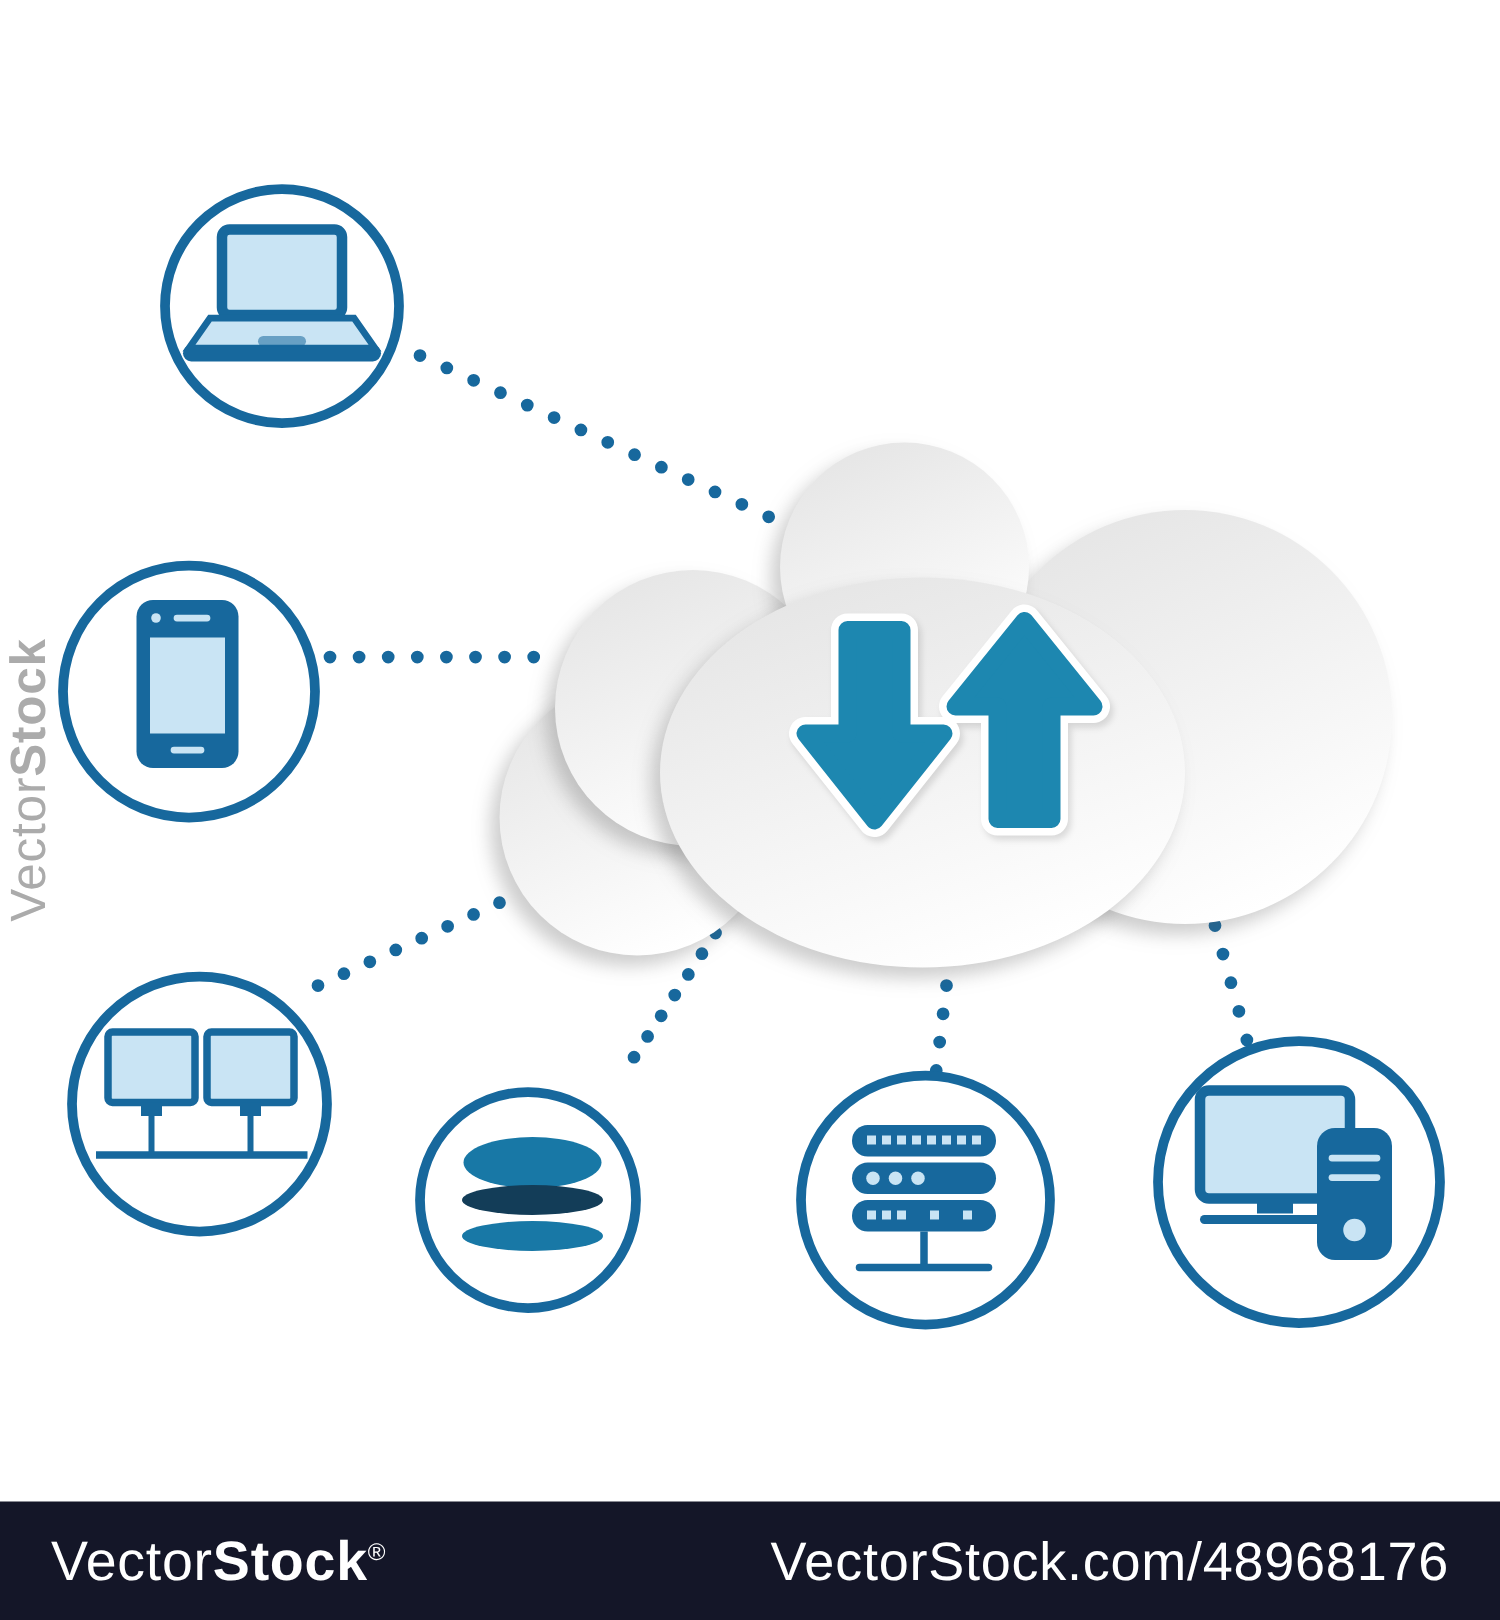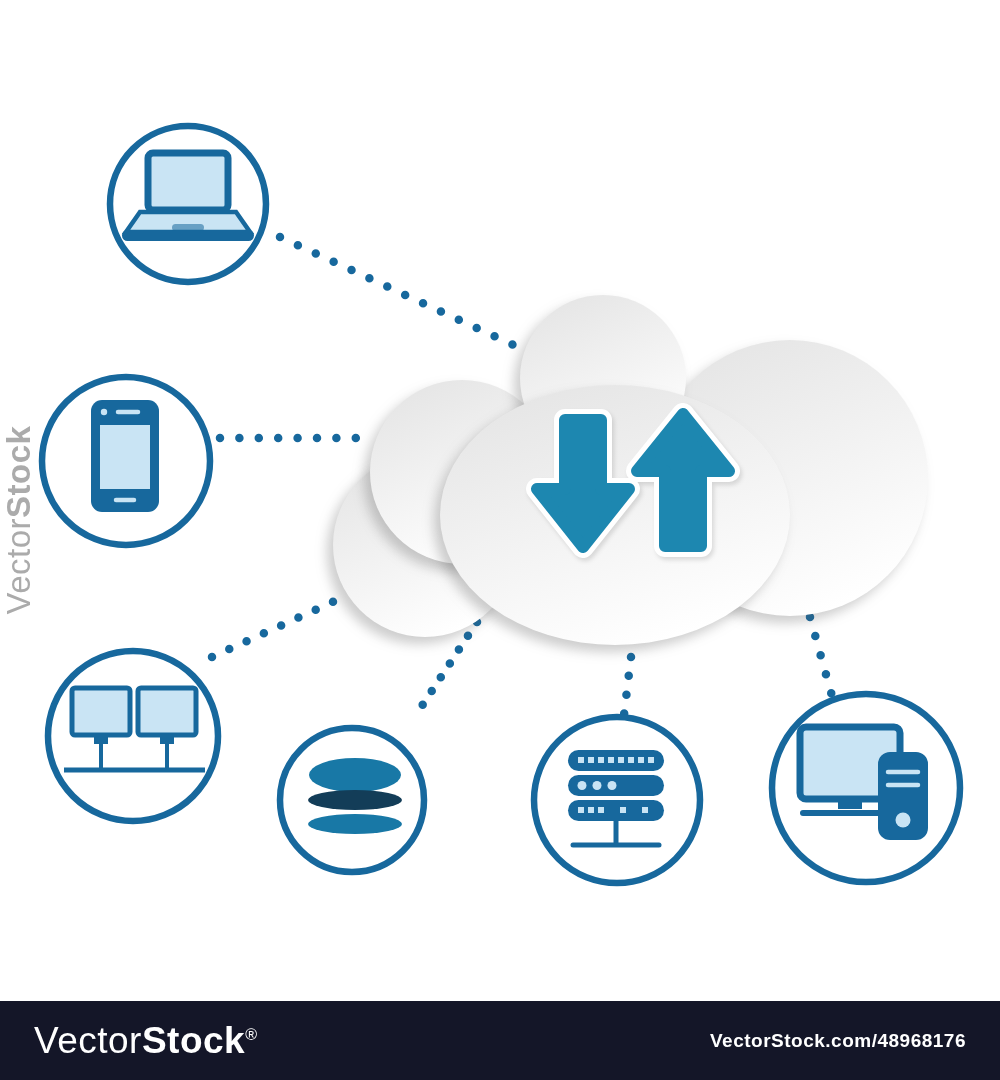--- a/index.html
+++ b/index.html
@@ -57,21 +57,21 @@
     display: flex;
     align-items: center;
     justify-content: space-between;
     padding: 0 34px;
     box-sizing: border-box;
   }
   .brand { font-size: 37px; letter-spacing: 0.5px; }
   .brand .b-light { font-weight: 300; }
   .brand .b-bold  { font-weight: 700; }
   .brand .reg { font-size: 16px; vertical-align: super; font-weight: 400; }
-  .wm-url { font-size: 19px; font-weight: 700; letter-spacing: 0.5px; }
+  .wm-url { font-size: 36px; font-weight: 400; letter-spacing: 0.5px; }
 </style>
 </head>
 <body>
 
 <div class="canvas">
 
   <svg width="1000" height="1080" viewBox="0 0 1000 1080">
     <defs>
       <linearGradient id="gLobe" x1="0.15" y1="0" x2="0.6" y2="1">
         <stop offset="0" stop-color="#e4e4e4"></stop>

